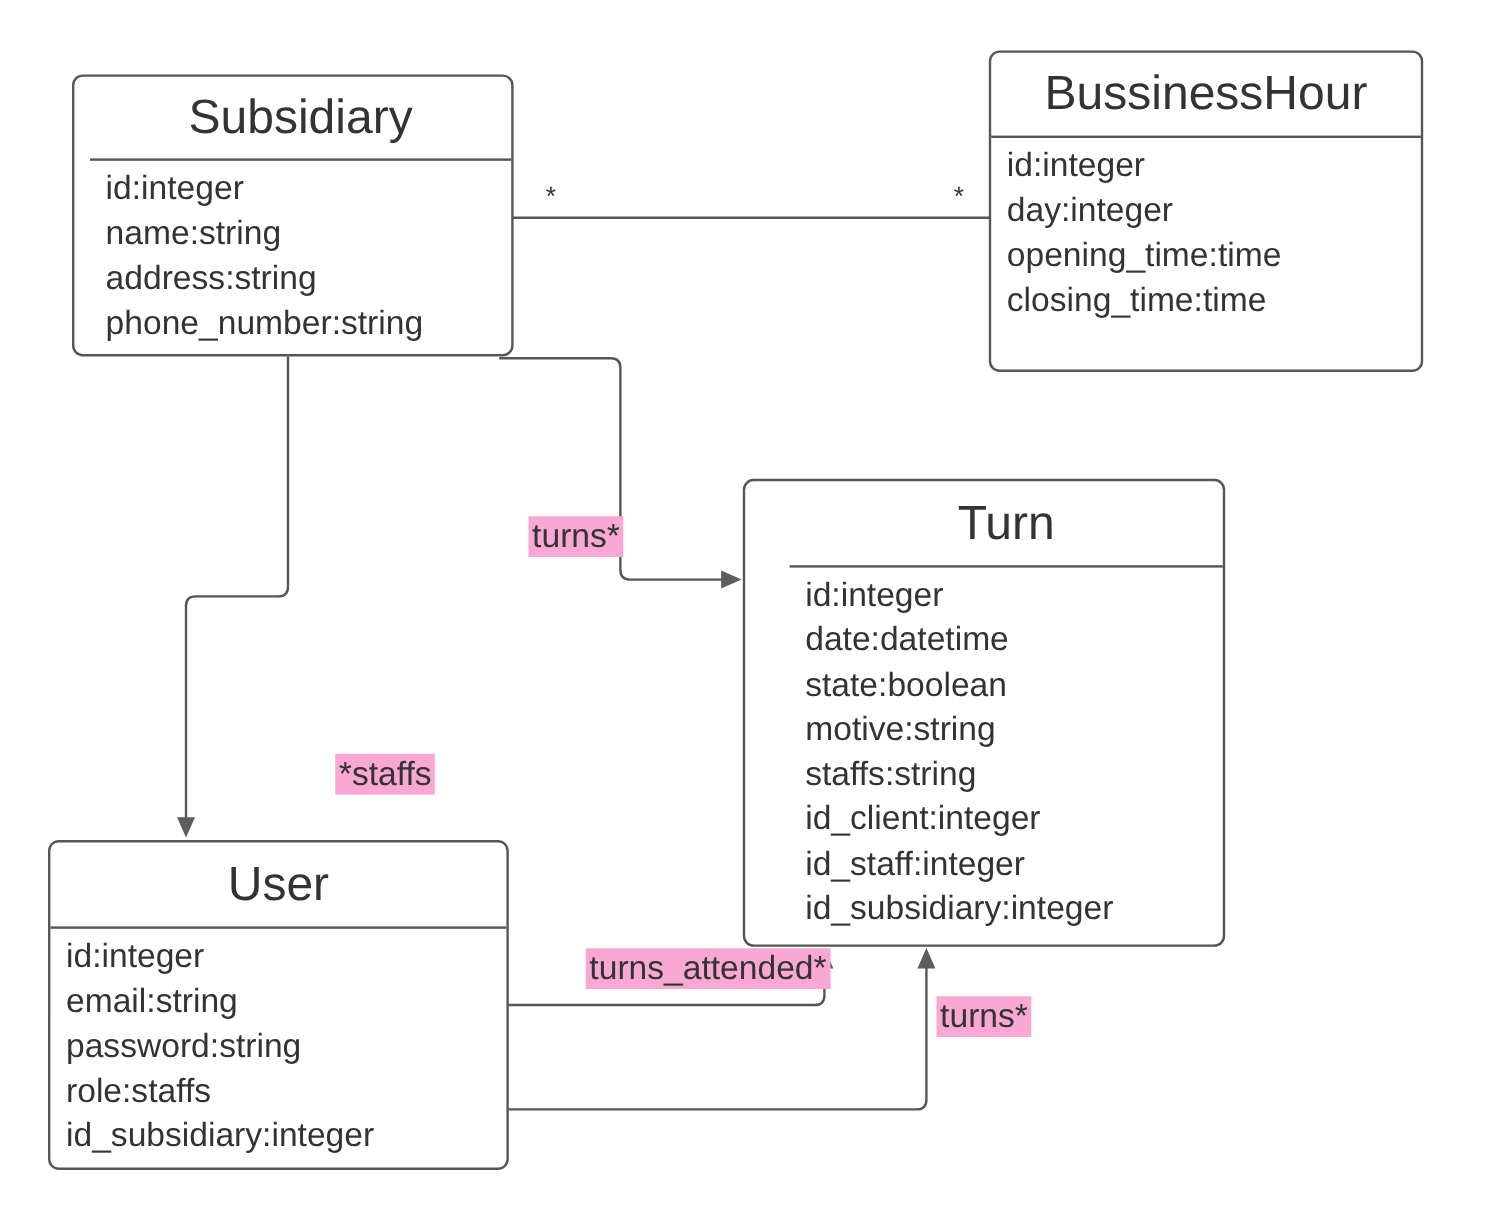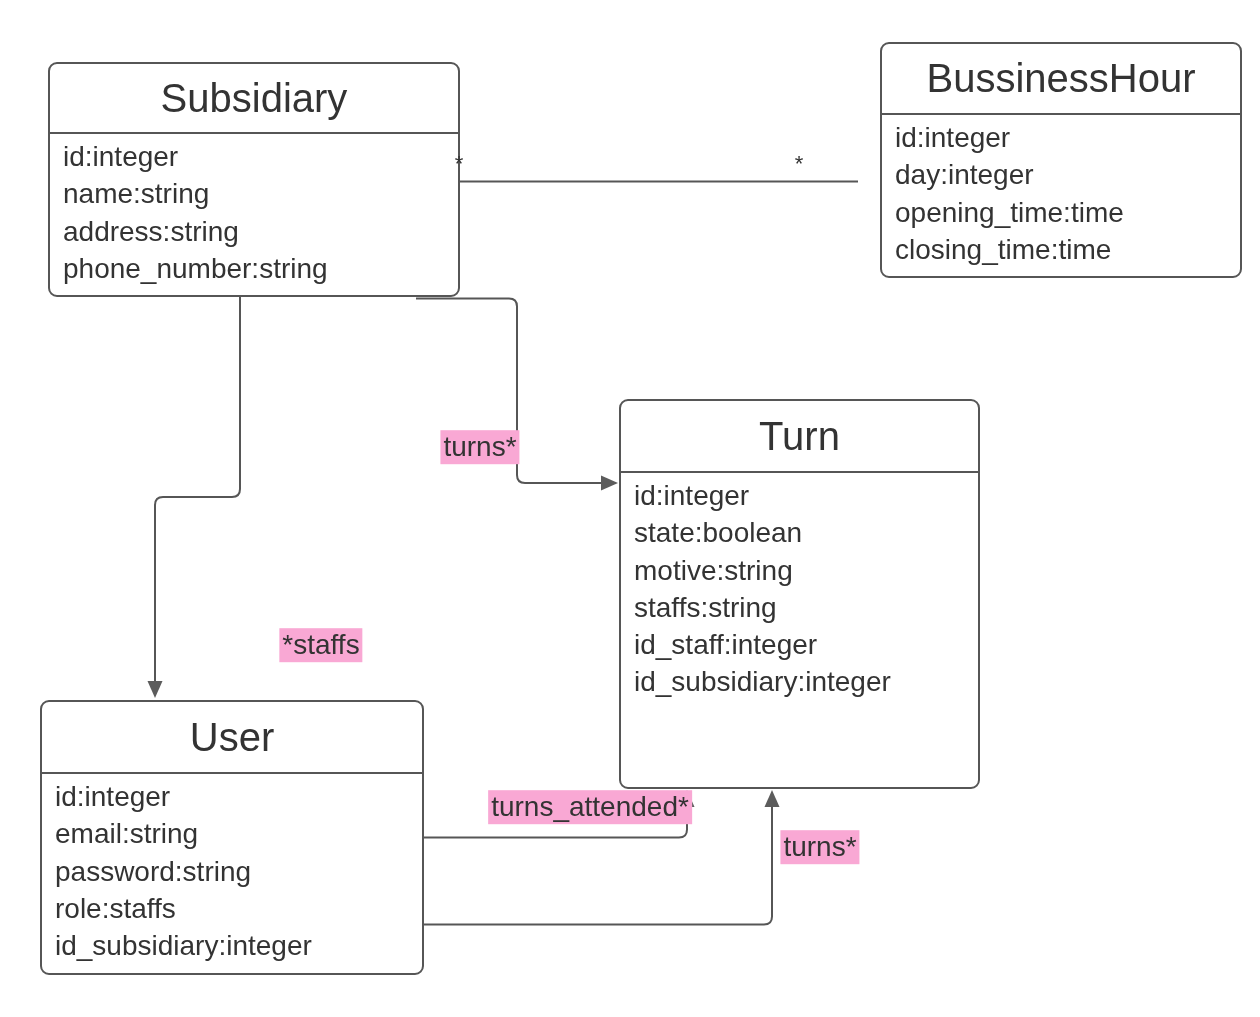--- a/index.html
+++ b/index.html
@@ -101,47 +101,49 @@
       <path class="edge-path" d="M 398 837.5 L 679 837.5 Q 687 837.5 687 829.5 L 687 806"></path>
       <polygon class="arrowhead" points="687,790 679.5,807 694.5,807"></polygon>
     </g>
 
     <g>
       <path class="edge-path" d="M 398 924.5 L 764 924.5 Q 772 924.5 772 916.5 L 772 806"></path>
       <polygon class="arrowhead" points="772,790 764.5,807 779.5,807"></polygon>
     </g>
   </svg>
 
-  <div class="uml-class" style="left:48px; top:62px; width:412px; height:235px;">
+  <div class="uml-class" style="left:60px; top:62px; width:368px; height:235px;padding-left:13px;">
     <div class="uml-title" style="height:68px;">Subsidiary</div>
     <div class="uml-attrs" style="line-height:37.5px;">
       <div class="uml-attr">id:integer</div>
       <div class="uml-attr">name:string</div>
       <div class="uml-attr">address:string</div>
       <div class="uml-attr">phone_number:string</div>
     </div>
   </div>
 
-  <div class="uml-class" style="left:880px; top:42px; width:362px; height:236px;">
+  <div class="uml-class" style="left:824px; top:42px; width:362px; height:268px;">
     <div class="uml-title" style="height:69px;">BussinessHour</div>
     <div class="uml-attrs" style="line-height:37px;">
       <div class="uml-attr">id:integer</div>
       <div class="uml-attr">day:integer</div>
       <div class="uml-attr">opening_time:time</div>
       <div class="uml-attr">closing_time:time</div>
     </div>
   </div>
 
-  <div class="uml-class" style="left:619px; top:399px; width:361px; height:390px;">
+  <div class="uml-class" style="left:619px; top:399px; width:402px; height:390px;padding-left:37px;">
     <div class="uml-title" style="height:70px;">Turn</div>
     <div class="uml-attrs">
       <div class="uml-attr">id:integer</div>
+      <div class="uml-attr">date:datetime</div>
       <div class="uml-attr">state:boolean</div>
       <div class="uml-attr">motive:string</div>
       <div class="uml-attr">staffs:string</div>
+      <div class="uml-attr">id_client:integer</div>
       <div class="uml-attr">id_staff:integer</div>
       <div class="uml-attr">id_subsidiary:integer</div>
     </div>
   </div>
 
   <div class="uml-class" style="left:40px; top:700px; width:384px; height:275px;">
     <div class="uml-title" style="height:70px;">User</div>
     <div class="uml-attrs">
       <div class="uml-attr">id:integer</div>
       <div class="uml-attr">email:string</div>

